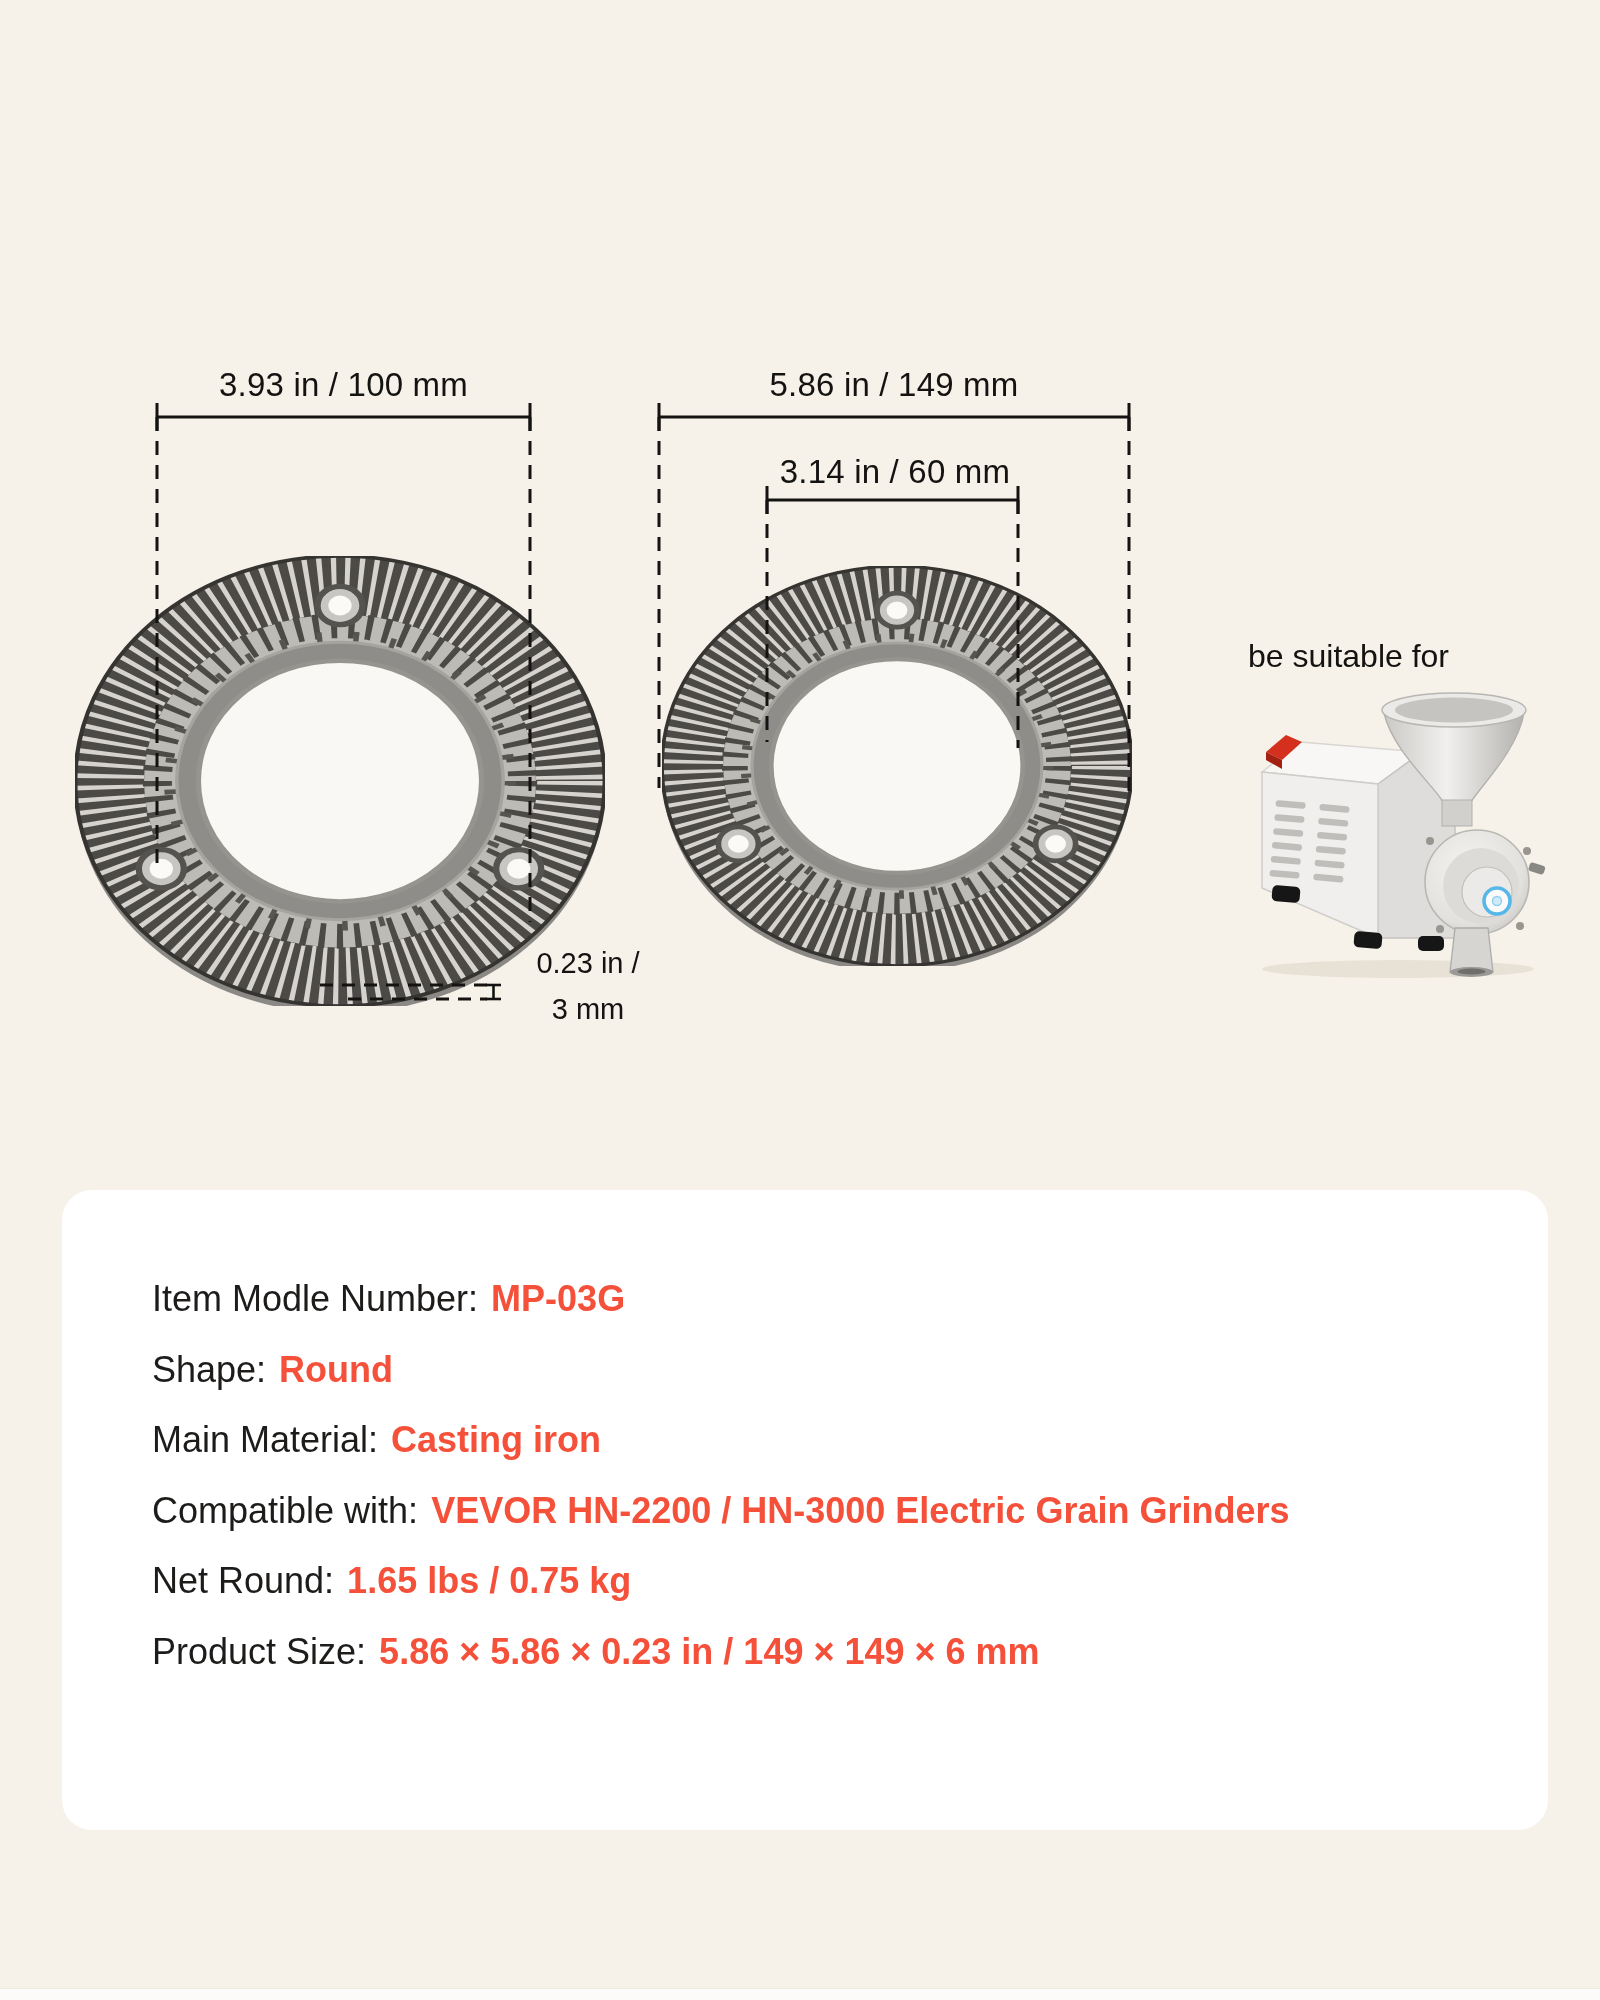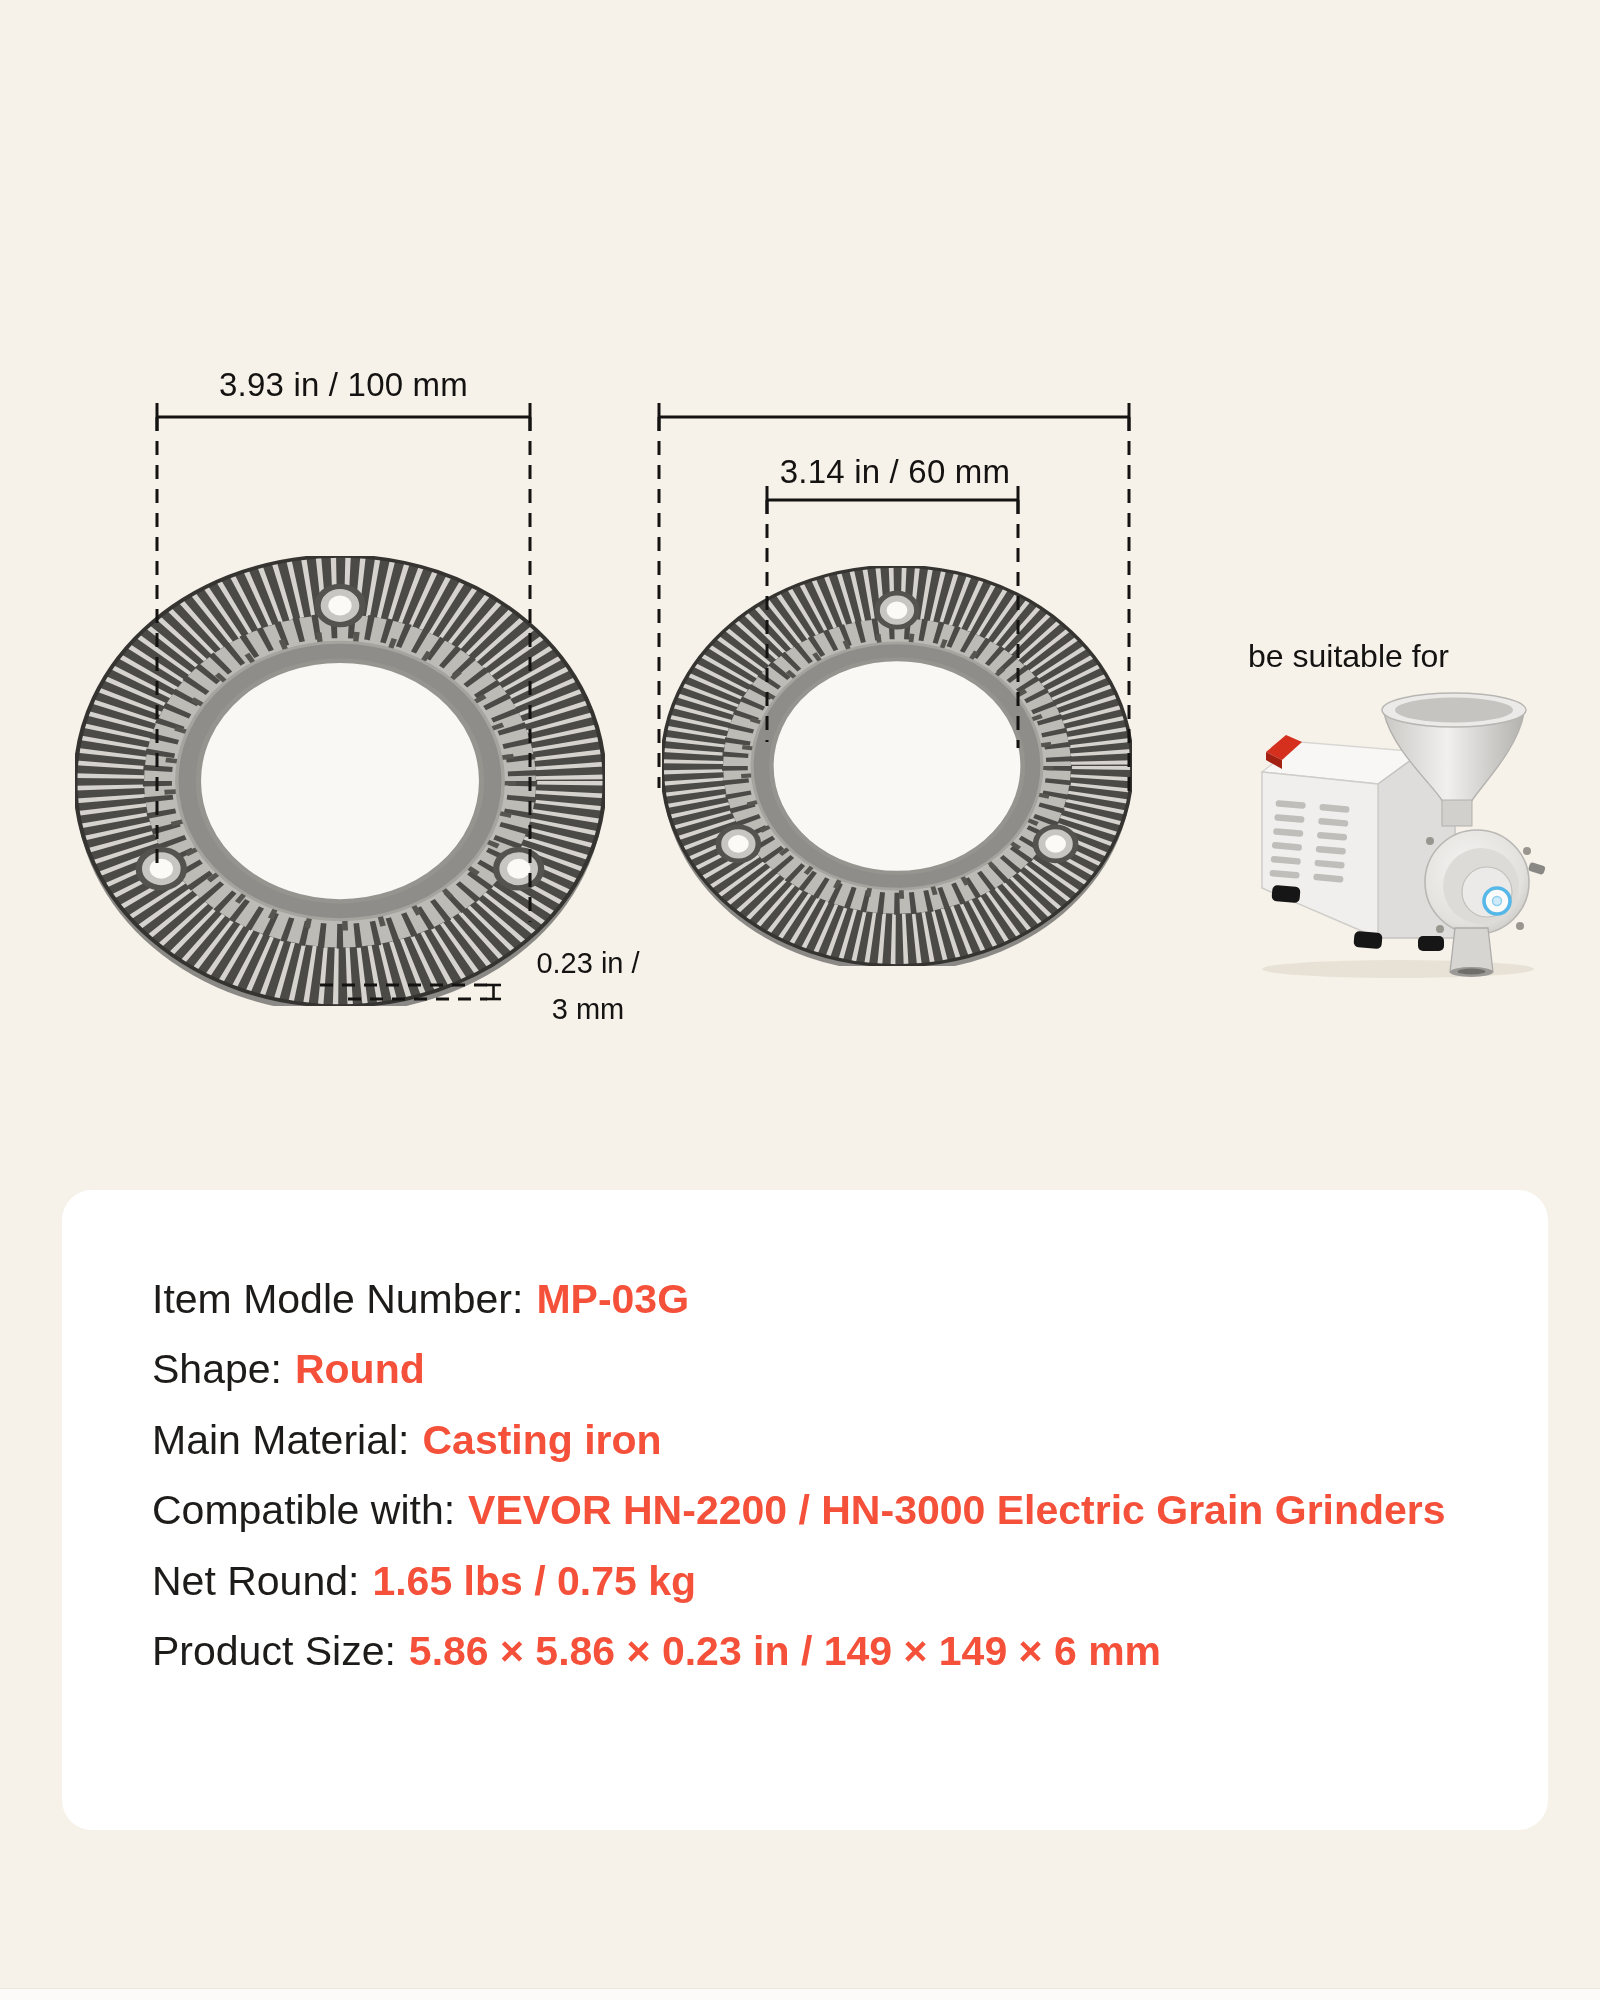--- a/index.html
+++ b/index.html
@@ -21,21 +21,21 @@
     color:#141312;line-height:46px;white-space:nowrap;
   }
   .suitable-label{
     position:absolute;text-align:left;font-size:32px;font-weight:500;color:#141312;
   }
   .spec-card{
     position:absolute;left:62px;top:1190px;width:1486px;height:640px;
     background:#ffffff;border-radius:30px;
   }
   .spec-rows{position:absolute;left:90px;top:74px;right:40px;}
-  .spec-row{height:70.5px;display:flex;align-items:center;font-size:41px;white-space:nowrap;}
+  .spec-row{height:70.5px;display:flex;align-items:center;font-size:36px;white-space:nowrap;}
   .spec-label{color:#1d1c1a;font-weight:400;}
   .spec-value{color:#f4503a;font-weight:700;margin-left:13px;}
   .bottom-strip{
     position:absolute;left:0;bottom:0;width:100%;height:11px;
     background:#fcfbf9;border-top:1px solid #eceade;
   }
 </style>
 </head>
 <body>
 
@@ -111,20 +111,21 @@
       <line x1="348" y1="999" x2="487" y2="999" stroke-dasharray="13 9"></line>
       <g stroke-width="2.6">
         <line x1="486" y1="985" x2="501" y2="985"></line>
         <line x1="486" y1="999" x2="501" y2="999"></line>
         <line x1="493.5" y1="985" x2="493.5" y2="999"></line>
       </g>
     </g>
   </svg>
 
   <div class="dim-label" style="left:157px;top:366px;width:373px;">3.93 in / 100 mm</div>
+  <div class="dim-label" style="left:659px;top:366px;width:470px;">5.86 in / 149 mm</div>
   <div class="dim-label" style="left:725px;top:453px;width:340px;">3.14 in / 60 mm</div>
   <div class="thickness-label" style="left:503px;top:940px;width:170px;">
     <div>0.23 in /</div>
     <div>3 mm</div>
   </div>
 
   <div class="suitable-label" style="left:1248px;top:638px;width:304px;">be suitable for</div>
 
   <svg class="abs" style="left:1250px;top:688px" width="300" height="292" viewBox="0 0 300 292">
     <defs>

